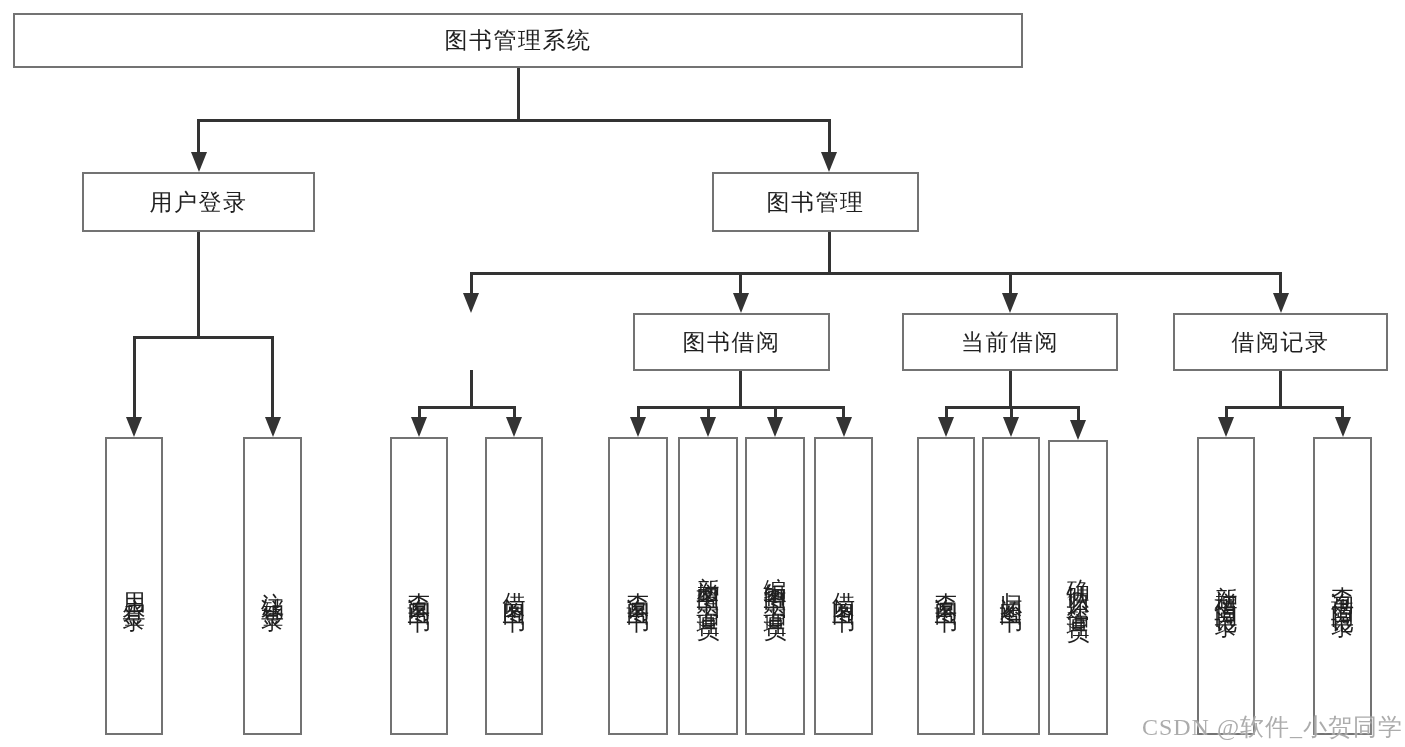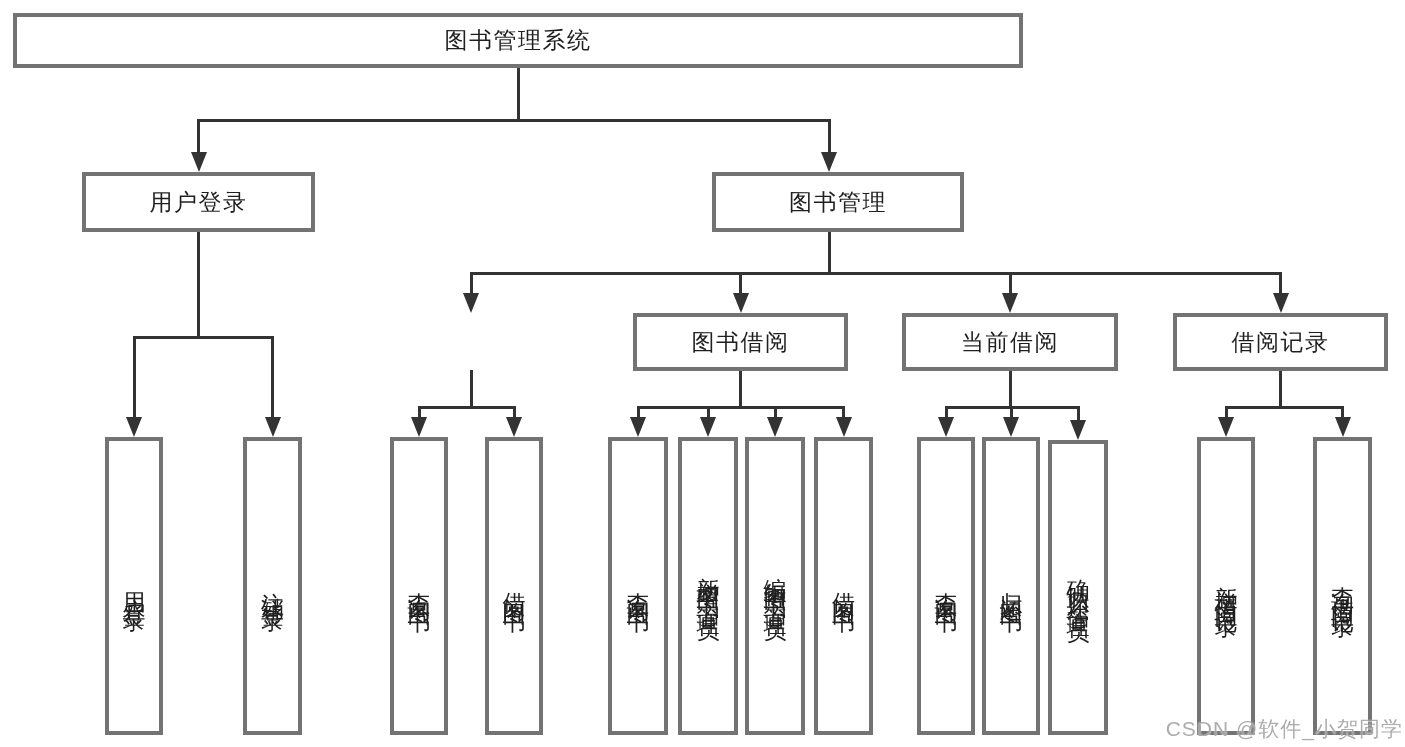--- a/index.html
+++ b/index.html
@@ -1,60 +1,60 @@
 <!DOCTYPE html>
 <html><head>
 <meta charset="utf-8">
 <style>
   html,body{margin:0;padding:0;background:#fff;}
   .canvas{
     position:relative;width:1405px;height:747px;background:#ffffff;overflow:hidden;
     font-family:"Liberation Sans","DejaVu Sans",sans-serif;color:#1f1f1f;
   }
   .box{
-    position:absolute;box-sizing:border-box;border:4px solid #737373;background:#ffffff;
+    position:absolute;box-sizing:border-box;border:2px solid #737373;background:#ffffff;
     display:flex;align-items:center;justify-content:center;
     font-size:23px;letter-spacing:1.5px;z-index:2;
   }
   .vbox .lbl{
     writing-mode:vertical-rl;text-orientation:mixed;
     font-size:23px;letter-spacing:6px;line-height:1;
   }
   .hl,.vl{position:absolute;background:#333333;z-index:1;}
   .hl{height:3px;}
   .vl{width:3px;}
   .ar{
     position:absolute;width:0;height:0;z-index:1;
     border-left:8px solid transparent;border-right:8px solid transparent;
     border-top:20px solid #333333;
   }
   .wm{
     position:absolute;right:2px;bottom:4px;z-index:6;
-    font-size:21px;letter-spacing:1px;color:rgba(158,158,158,0.85);
+    font-size:24px;letter-spacing:1px;color:rgba(158,158,158,0.85);
     text-shadow:0 1px 2px rgba(255,255,255,0.9);
-    font-family:Liberation Sans, sans-serif;
+    font-family:Liberation Serif, serif;
   }
 </style>
 </head>
 <body>
 
 <div class="canvas">
 
   <div class="box" style="left:13px;top:13px;width:1010px;height:55px;">
     <span class="lbl">图书管理系统</span>
   </div>
 
   <div class="box" style="left:82px;top:172px;width:233px;height:60px;">
     <span class="lbl">用户登录</span>
   </div>
-  <div class="box" style="left:712px;top:172px;width:252px;height:60px;">
+  <div class="box" style="left:712px;top:172px;width:207px;height:60px;">
     <span class="lbl">图书管理</span>
   </div>
 
-  <div class="box" style="left:633px;top:313px;width:215px;height:58px;">
+  <div class="box" style="left:633px;top:313px;width:197px;height:58px;">
     <span class="lbl">图书借阅</span>
   </div>
   <div class="box" style="left:1173px;top:313px;width:215px;height:58px;">
     <span class="lbl">借阅记录</span>
   </div>
   <div class="box" style="left:902px;top:313px;width:216px;height:58px;">
     <span class="lbl">当前借阅</span>
   </div>
 
   <div class="box vbox" style="left:105px;top:437px;width:58px;height:298px;">

